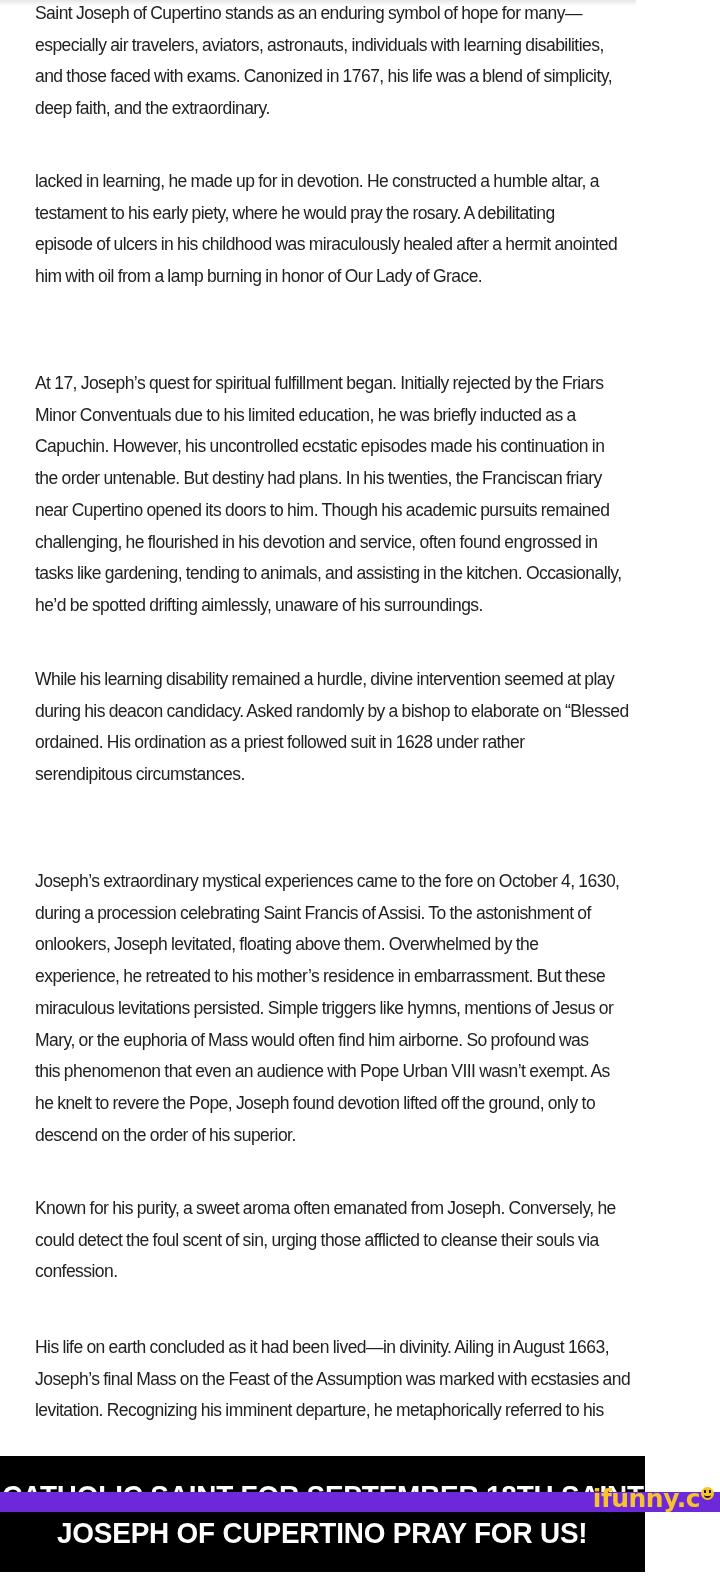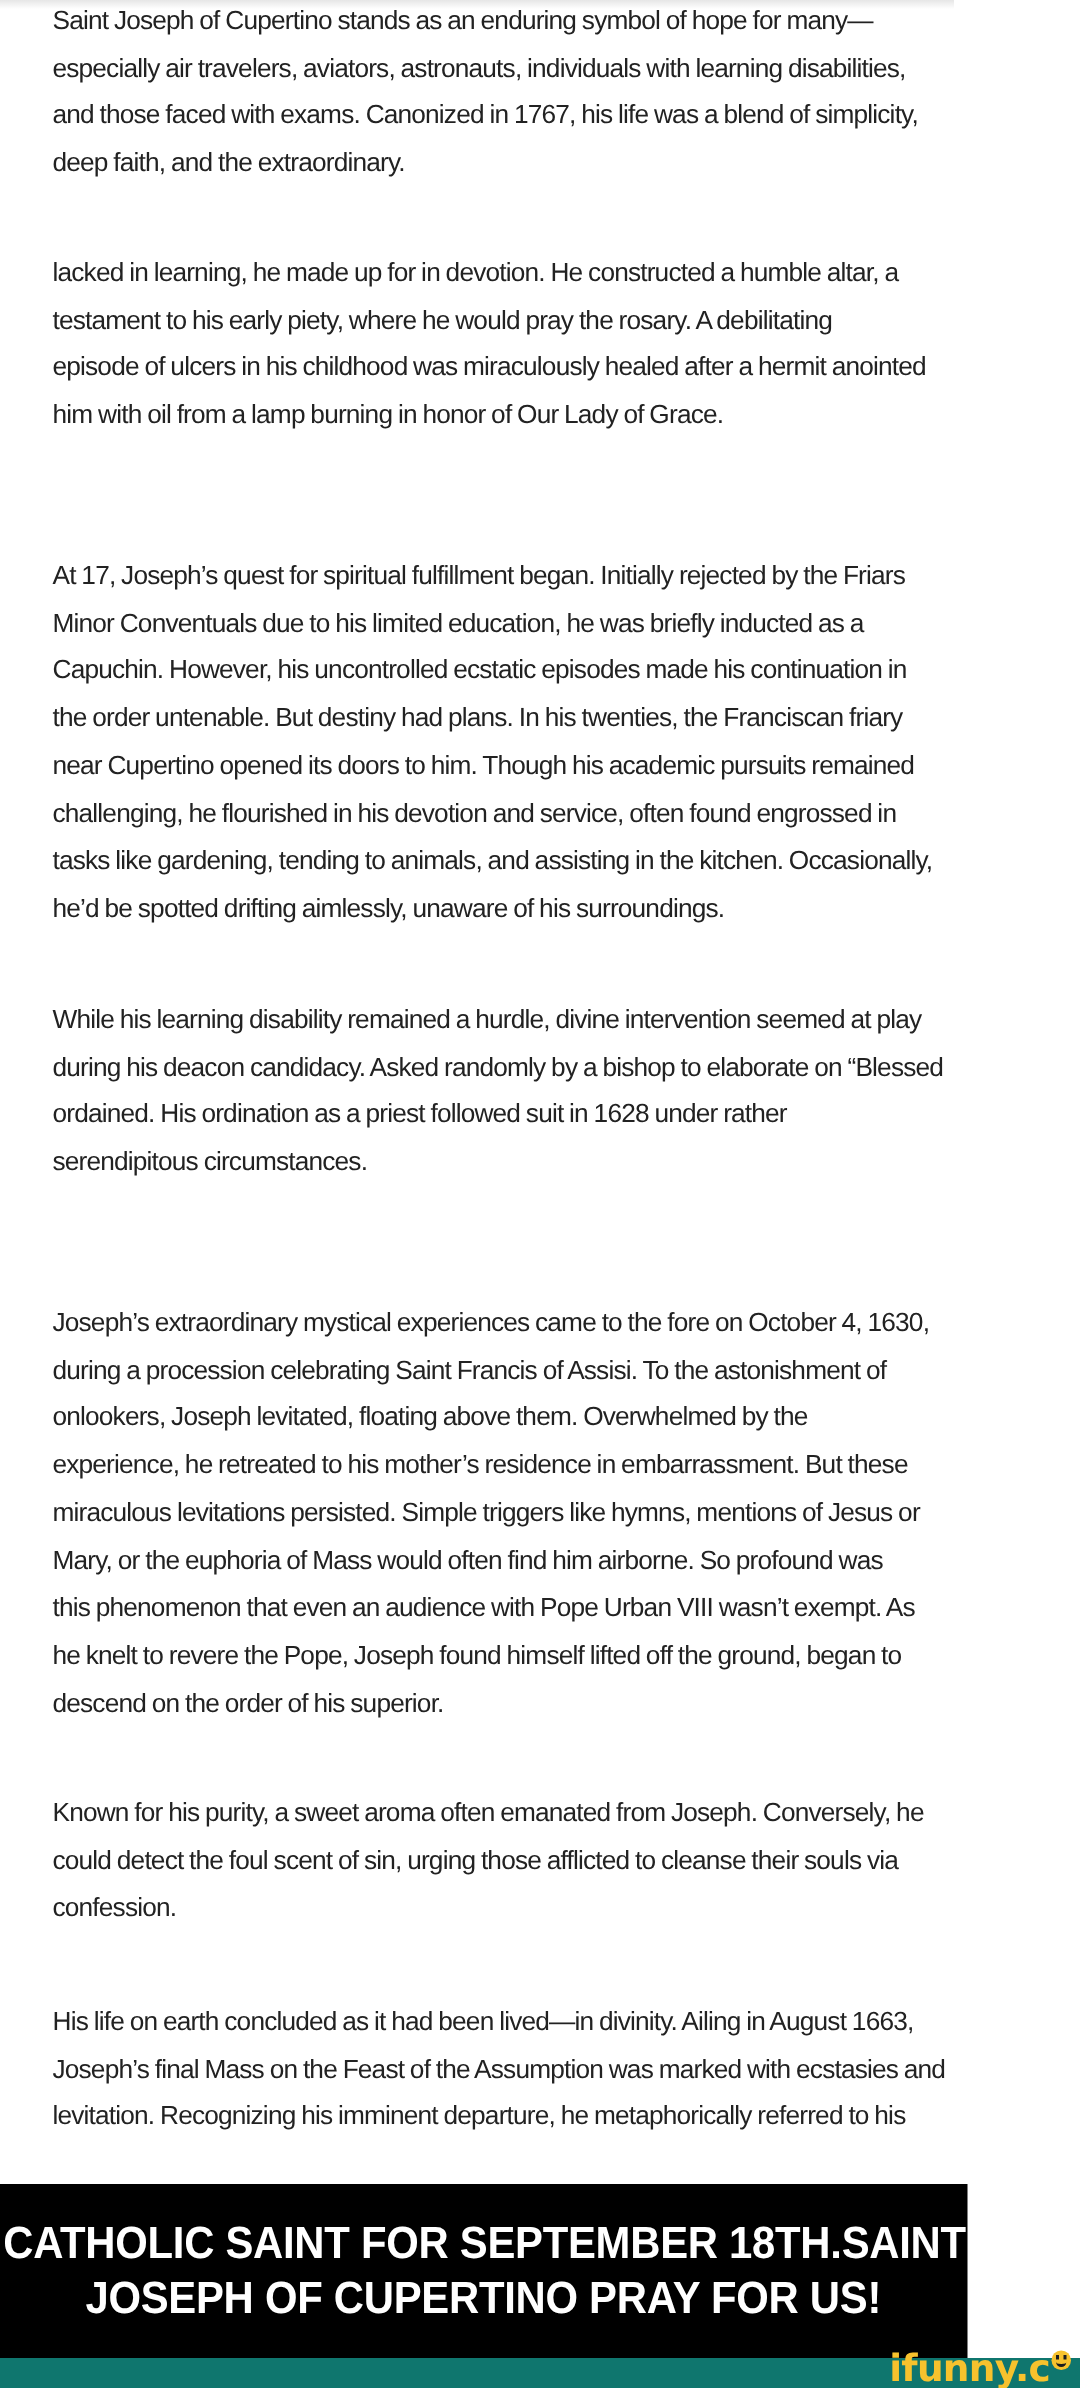--- a/index.html
+++ b/index.html
@@ -26,22 +26,22 @@
   .caption {
     position: absolute; left: 0; top: 1456px; width: 645px; height: 116px;
     background: #000000; color: #ffffff;
     display: flex; flex-direction: column; align-items: center; justify-content: center;
     font-family: "Liberation Sans", sans-serif; font-weight: bold;
     font-size: 30px; line-height: 37px; letter-spacing: -0.2px;
     transform-origin: center;
   }
   .caption span { display: block; transform: scaleX(0.93); white-space: nowrap; }
   .footer {
-    position: absolute; left: 0; top: 1572px; width: 720px; height: 20px;
-    background: #0f766e;
+    position: absolute; left: 0; top: 1492px; width: 720px; height: 20px;
+    background: #6d28d9;
   }
   .logo {
     position: absolute; right: 6px; top: -6px;
     color: #f7c22d; font-weight: bold; font-size: 25px; line-height: 26px;
     font-family: "DejaVu Sans", sans-serif; letter-spacing: -0.5px;
     display: flex; align-items: flex-start;
   }
   .logo .smile {
     display: inline-block; width: 13px; height: 13px; border-radius: 50%;
     background: #f7c22d; margin-left: 1px; margin-top: 1px; position: relative;
@@ -94,21 +94,21 @@
   </div>
 
   <div class="para" style="top:866px">
     <span class="ln">Joseph’s extraordinary mystical experiences came to the fore on October 4, 1630,</span>
     <span class="ln">during a procession celebrating Saint Francis of Assisi. To the astonishment of</span>
     <span class="ln">onlookers, Joseph levitated, floating above them. Overwhelmed by the</span>
     <span class="ln">experience, he retreated to his mother’s residence in embarrassment. But these</span>
     <span class="ln">miraculous levitations persisted. Simple triggers like hymns, mentions of Jesus or</span>
     <span class="ln">Mary, or the euphoria of Mass would often find him airborne. So profound was</span>
     <span class="ln">this phenomenon that even an audience with Pope Urban VIII wasn’t exempt. As</span>
-    <span class="ln">he knelt to revere the Pope, Joseph found himself lifted off the ground, began to</span>
+    <span class="ln">he knelt to revere the Pope, Joseph found devotion lifted off the ground, only to</span>
     <span class="ln">descend on the order of his superior.</span>
   </div>
 
   <div class="para" style="top:1193px">
     <span class="ln">Known for his purity, a sweet aroma often emanated from Joseph. Conversely, he</span>
     <span class="ln">could detect the foul scent of sin, urging those afflicted to cleanse their souls via</span>
     <span class="ln">confession.</span>
   </div>
 
   <div class="para" style="top:1332px">

